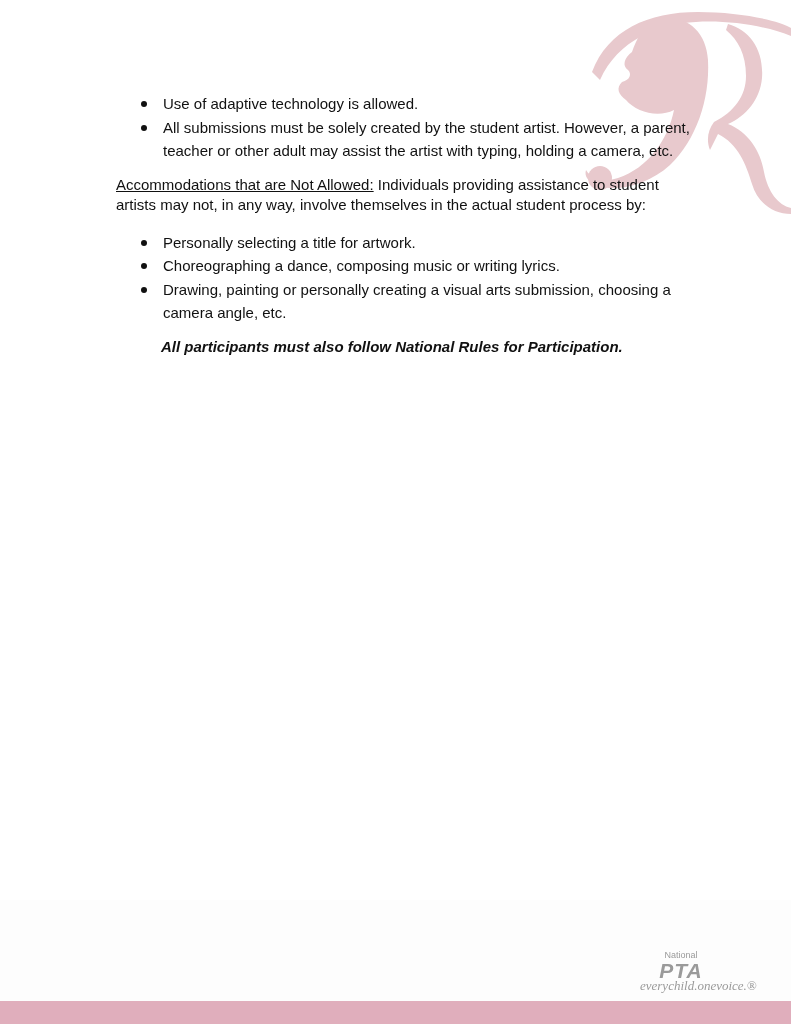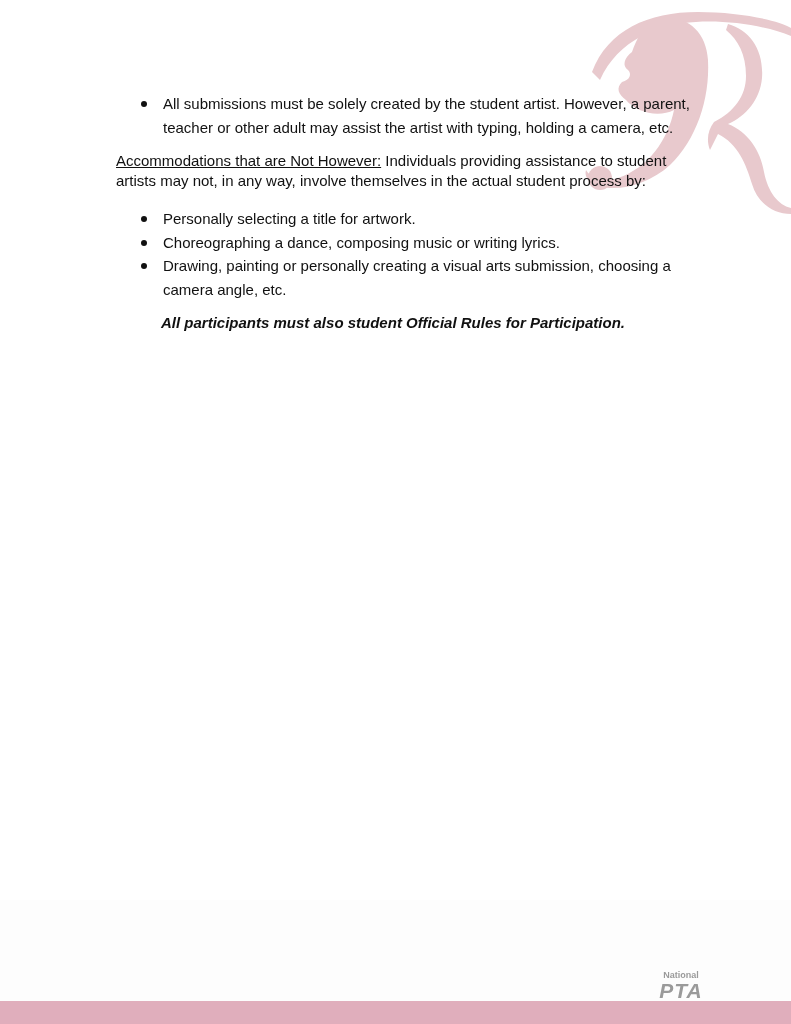--- a/index.html
+++ b/index.html
@@ -37,52 +37,53 @@
       background: #fdfdfd;
     }
     .footer-bar {
       position: absolute; left: 0; top: 1001px; width: 791px; height: 23px;
       background: #e0aebc;
     }
     .logo {
       position: absolute; left: 640px; top: 950px; width: 82px; height: 46px;
       text-align: center; color: #9a9a9a;
     }
-    .logo .nat { font-size: 9px; font-weight: bold; line-height: 10px; display:block;margin-top:20px; }
+    .logo .nat { font-size: 9px; font-weight: normal; line-height: 10px; display:block; }
     .logo .pta { font-size: 21px; font-weight: bold; font-style: italic; line-height: 21px; display:block; letter-spacing: 1px; }
     .logo .tag { font-family: "Liberation Serif", serif; font-size: 13px; font-style: italic; line-height: 10px; display:block; white-space: nowrap; }
   </style>
 </head>
 <body>
 
 <svg class="watermark" viewBox="0 0 213 215" xmlns="http://www.w3.org/2000/svg">
   <g fill="#e8c9cd">
     <path d="M14 72 C30 30 70 12 120 12 C160 12 200 20 213 28 L213 36 C190 26 150 20 118 22 C80 24 40 40 22 80 Z"></path>
     <path d="M78 18 C108 14 128 30 130 60 C132 100 118 140 92 165 C70 185 40 192 20 186 C10 182 6 176 8 170 C14 180 28 182 40 178 C70 168 90 140 96 110 C80 118 58 112 48 100 C40 94 38 88 44 82 C52 80 54 74 50 70 C44 66 46 58 54 52 C58 40 66 24 78 18 Z"></path>
     <circle cx="22" cy="178" r="12"></circle>
     <path d="M150 24 C172 30 186 50 184 78 C182 100 168 116 150 124 C170 132 182 150 186 172 C190 192 200 205 213 208 L213 214 C196 214 180 204 174 184 C168 164 160 144 140 134 L132 150 C128 140 130 130 136 122 C156 112 168 96 168 76 C168 54 160 40 148 30 Z"></path>
   </g>
 </svg>
 
 <div class="content">
   <ul class="bullets">
+    <li>Use of adaptive technology is allowed.</li>
     <li>All submissions must be solely created by the student artist. However, a parent, teacher or other adult may assist the artist with typing, holding a camera, etc.</li>
   </ul>
 
   <div class="para">
-    <span class="heading-u">Accommodations that are Not However:</span><span> Individuals providing assistance to student artists may not, in any way, involve themselves in the actual student process by:</span>
+    <span class="heading-u">Accommodations that are Not Allowed:</span><span> Individuals providing assistance to student artists may not, in any way, involve themselves in the actual student process by:</span>
   </div>
 
   <ul class="bullets second">
     <li>Personally selecting a title for artwork.</li>
     <li>Choreographing a dance, composing music or writing lyrics.</li>
     <li>Drawing, painting or personally creating a visual arts submission, choosing a camera angle, etc.</li>
   </ul>
 
-  <div class="closing">All participants must also student Official Rules for Participation.</div>
+  <div class="closing">All participants must also follow National Rules for Participation.</div>
 </div>
 
 <div class="footer-fade"></div>
 
 <div class="logo">
   <span class="nat">National</span>
   <span class="pta">PTA</span>
   <span class="tag">everychild.onevoice.®</span>
 </div>
 

